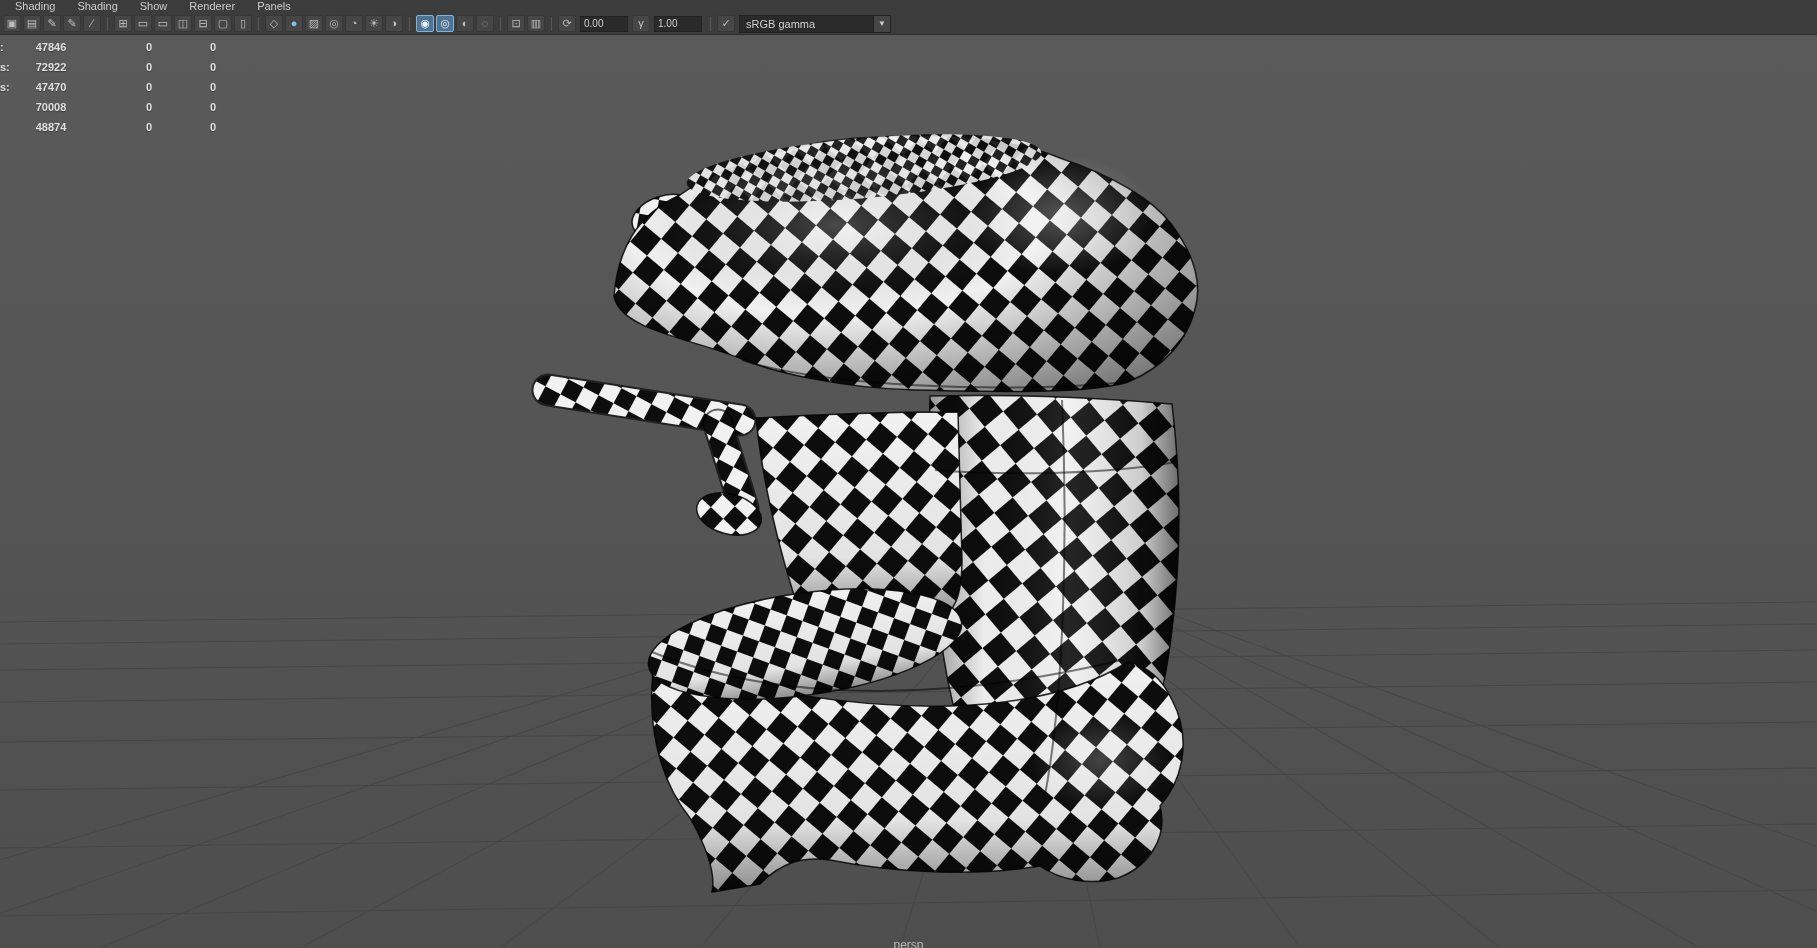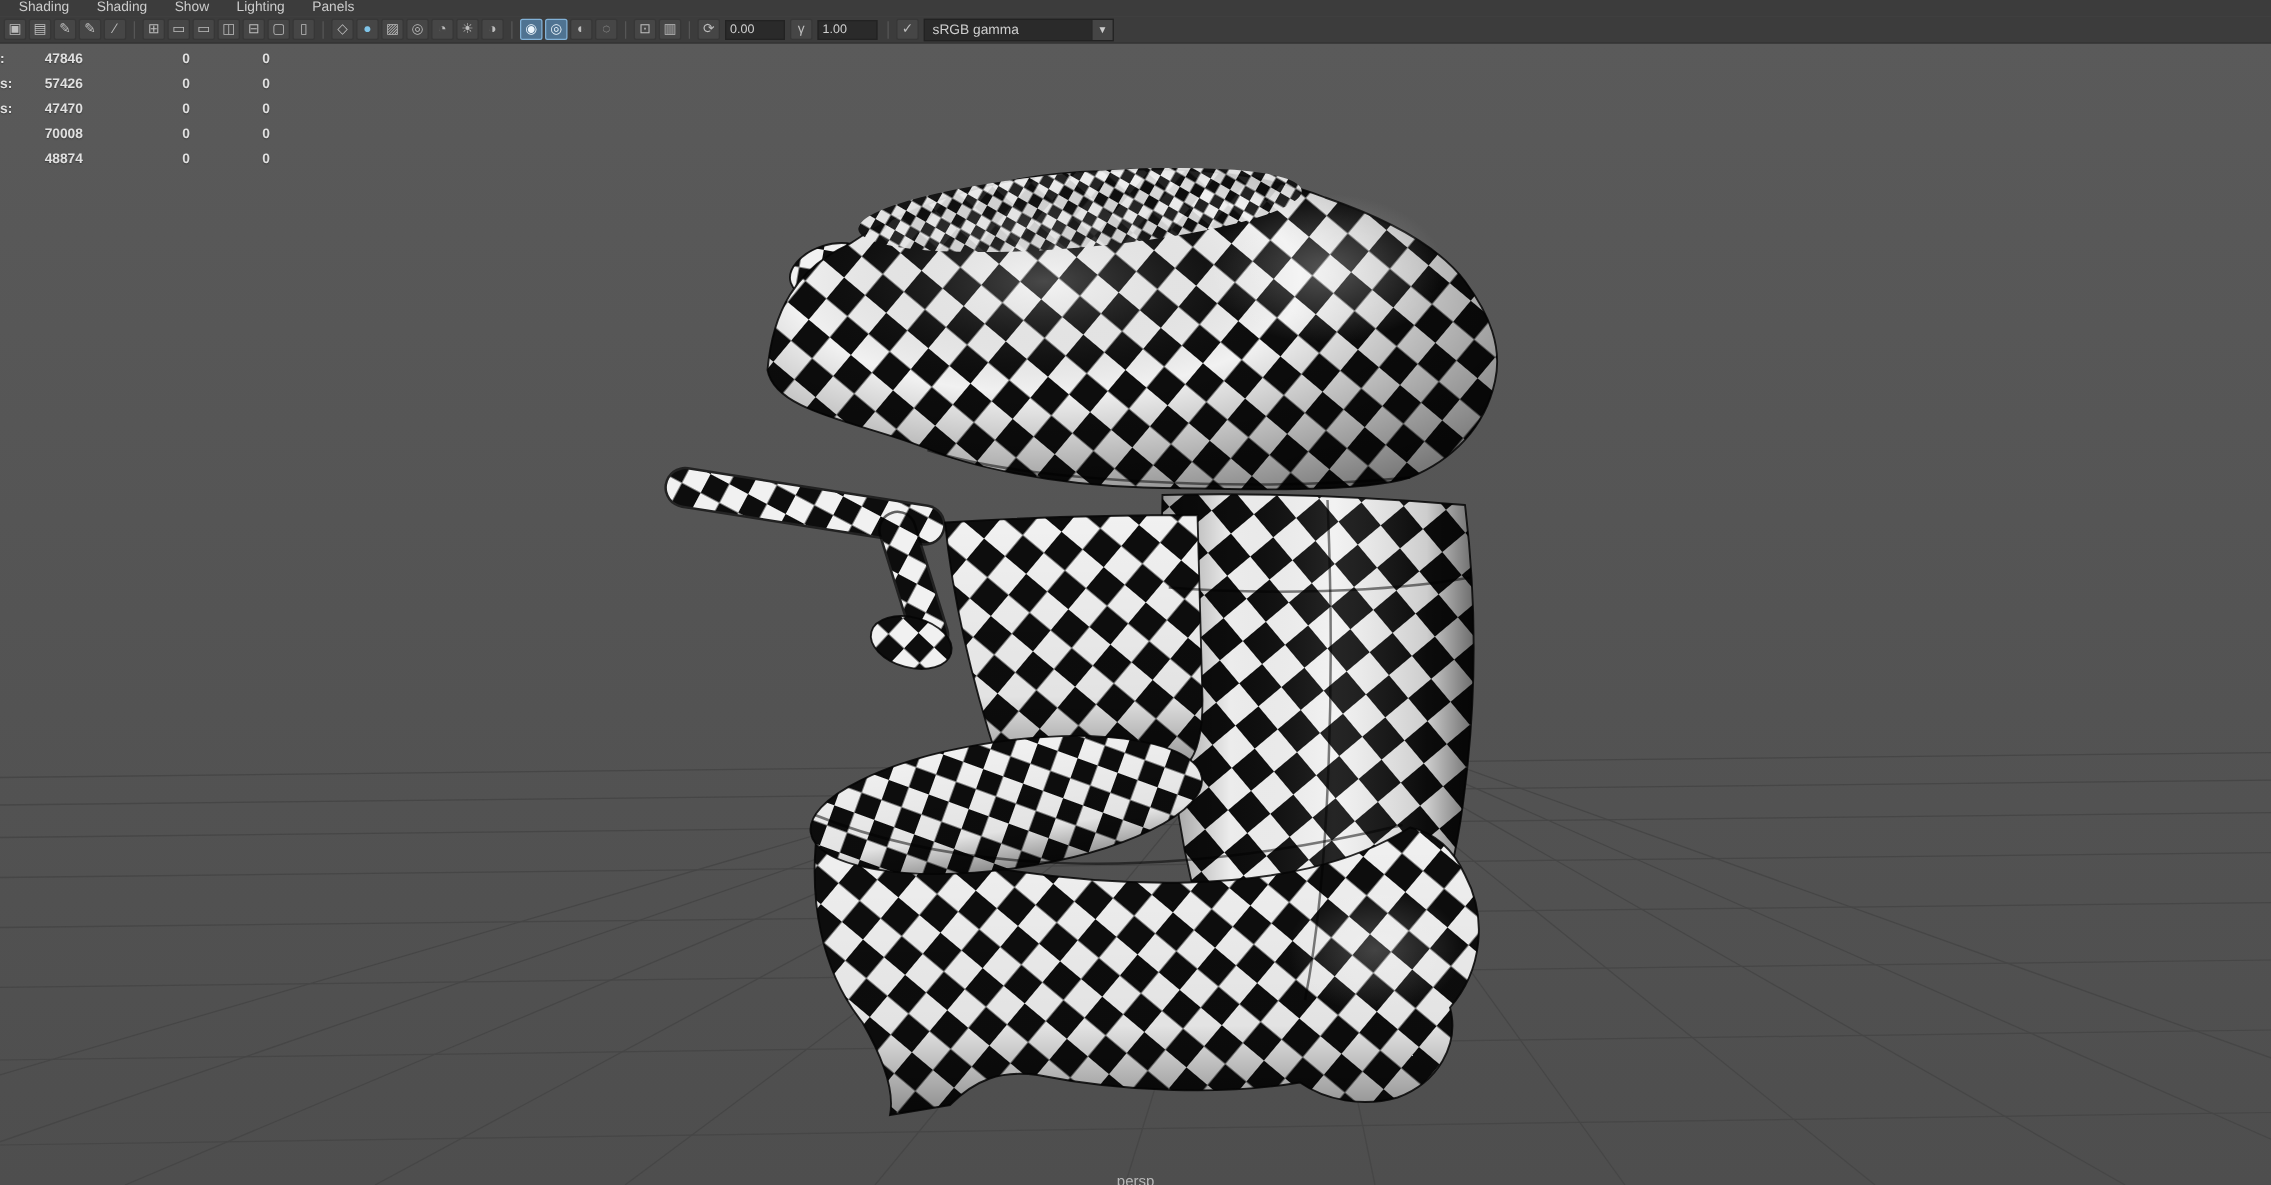--- a/index.html
+++ b/index.html
@@ -76,21 +76,21 @@
     color:var(--persp-text);font-size:12px;
   }
 </style>
 </head>
 <body>
 
 <div class="menu-bar">
     <span class="menu-item">Shading</span>
     <span class="menu-item">Shading</span>
     <span class="menu-item">Show</span>
-    <span class="menu-item">Lighting</span>
+    <span class="menu-item">Renderer</span>
     <span class="menu-item">Panels</span>
   </div>
 
 <div class="toolbar">
   <span style="display:flex;align-items:center;">
       <span class="tb-icon">▣</span>
       <span class="tb-icon">▤</span>
       <span class="tb-icon">✎</span>
       <span class="tb-icon">✎</span>
       <span class="tb-icon">∕</span>
@@ -258,21 +258,21 @@
 
   <div class="hud">
       <div class="hud-row">
         <span class="hud-c hud-c0">:</span>
         <span class="hud-c hud-c1">47846</span>
         <span class="hud-c hud-c2">0</span>
         <span class="hud-c hud-c3">0</span>
       </div>
       <div class="hud-row">
         <span class="hud-c hud-c0">s:</span>
-        <span class="hud-c hud-c1">57426</span>
+        <span class="hud-c hud-c1">72922</span>
         <span class="hud-c hud-c2">0</span>
         <span class="hud-c hud-c3">0</span>
       </div>
       <div class="hud-row">
         <span class="hud-c hud-c0">s:</span>
         <span class="hud-c hud-c1">47470</span>
         <span class="hud-c hud-c2">0</span>
         <span class="hud-c hud-c3">0</span>
       </div>
       <div class="hud-row">

